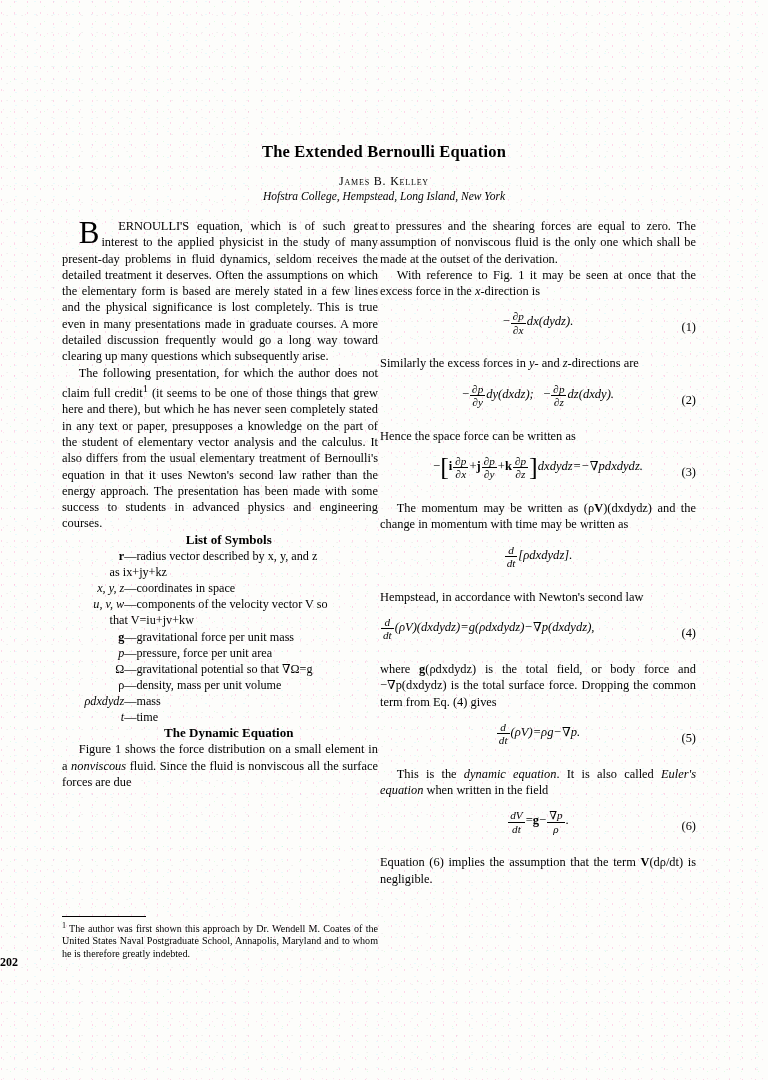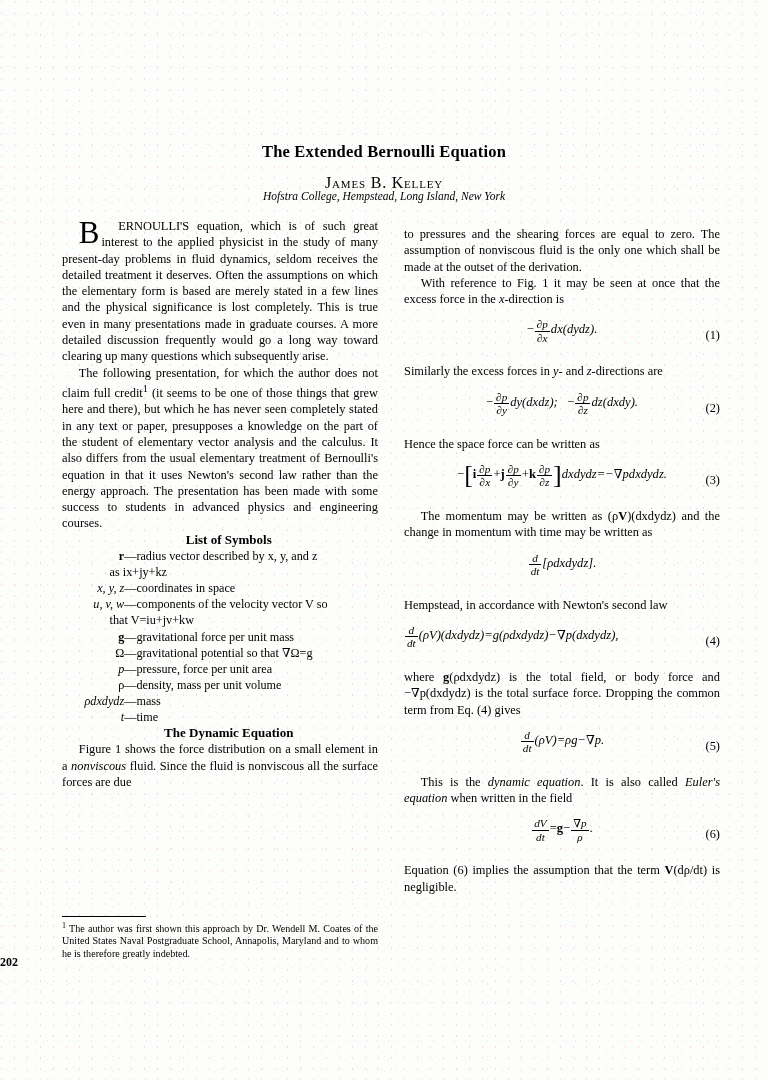--- a/index.html
+++ b/index.html
@@ -40,21 +40,21 @@
     text-align: center;
     font-size: 16.5px;
     font-weight: bold;
     letter-spacing: 0.2px;
   }
   .author {
     position: absolute;
     left: 0; right: 0;
     top: 174px;
     text-align: center;
-    font-size: 16px;
+    font-size: 12px;
     font-variant: small-caps;
     letter-spacing: 0.8px;
   }
   .affil {
     position: absolute;
     left: 0; right: 0;
     top: 190px;
     text-align: center;
     font-size: 11.5px;
     font-style: italic;
@@ -63,21 +63,21 @@
   .col {
     position: absolute;
     top: 218px;
     width: 316px;
     font-size: 12.4px;
     line-height: 16.3px;
     text-align: justify;
     text-justify: inter-word;
   }
   .col-left  { left: 62px; }
-  .col-right { left: 404px; margin-top: 8px; }
+  .col-right { left: 380px; }
 
   .col p {
     margin: 0;
     text-indent: 1.35em;
   }
   .col p.noindent { text-indent: 0; }
 
   .dropcap-para {
     text-indent: 0;
   }
@@ -202,24 +202,24 @@
         <span style="display:inline-block; width:5.1em; text-align:right;"><i class="it">x, y, z</i></span><span>—</span><span>coordinates in space</span>
       </li>
       <li style="text-align:left; padding-left:0;">
         <span style="display:inline-block; width:5.1em; text-align:right;"><i class="it">u, v, w</i></span><span>—</span><span>components of the velocity vector V so</span>
         <span class="sym-hang">that V=iu+jv+kw</span>
       </li>
       <li style="text-align:left; padding-left:0;">
         <span style="display:inline-block; width:5.1em; text-align:right;"><b class="vec">g</b></span><span>—</span><span>gravitational force per unit mass</span>
       </li>
       <li style="text-align:left; padding-left:0;">
+        <span style="display:inline-block; width:5.1em; text-align:right;"><i class="it">p</i></span><span>—</span><span>pressure, force per unit area</span>
+      </li>
+      <li style="text-align:left; padding-left:0;">
         <span style="display:inline-block; width:5.1em; text-align:right;"><span>Ω</span></span><span>—</span><span>gravitational potential so that ∇Ω=g</span>
-      </li>
-      <li style="text-align:left; padding-left:0;">
-        <span style="display:inline-block; width:5.1em; text-align:right;"><i class="it">p</i></span><span>—</span><span>pressure, force per unit area</span>
       </li>
       <li style="text-align:left; padding-left:0;">
         <span style="display:inline-block; width:5.1em; text-align:right;"><span>ρ</span></span><span>—</span><span>density, mass per unit volume</span>
       </li>
       <li style="text-align:left; padding-left:0;">
         <span style="display:inline-block; width:5.1em; text-align:right;"><i class="it">ρdxdydz</i></span><span>—</span><span>mass</span>
       </li>
       <li style="text-align:left; padding-left:0;">
         <span style="display:inline-block; width:5.1em; text-align:right;"><i class="it">t</i></span><span>—</span><span>time</span>
       </li>

